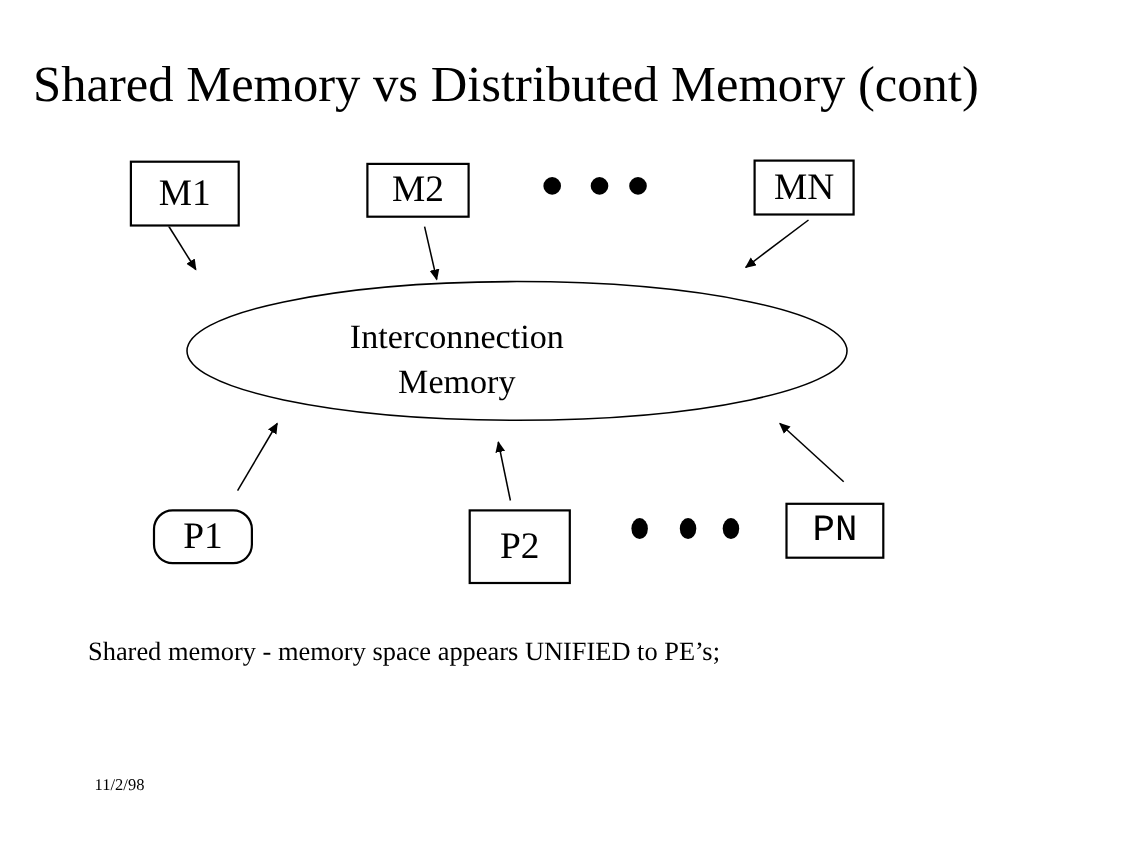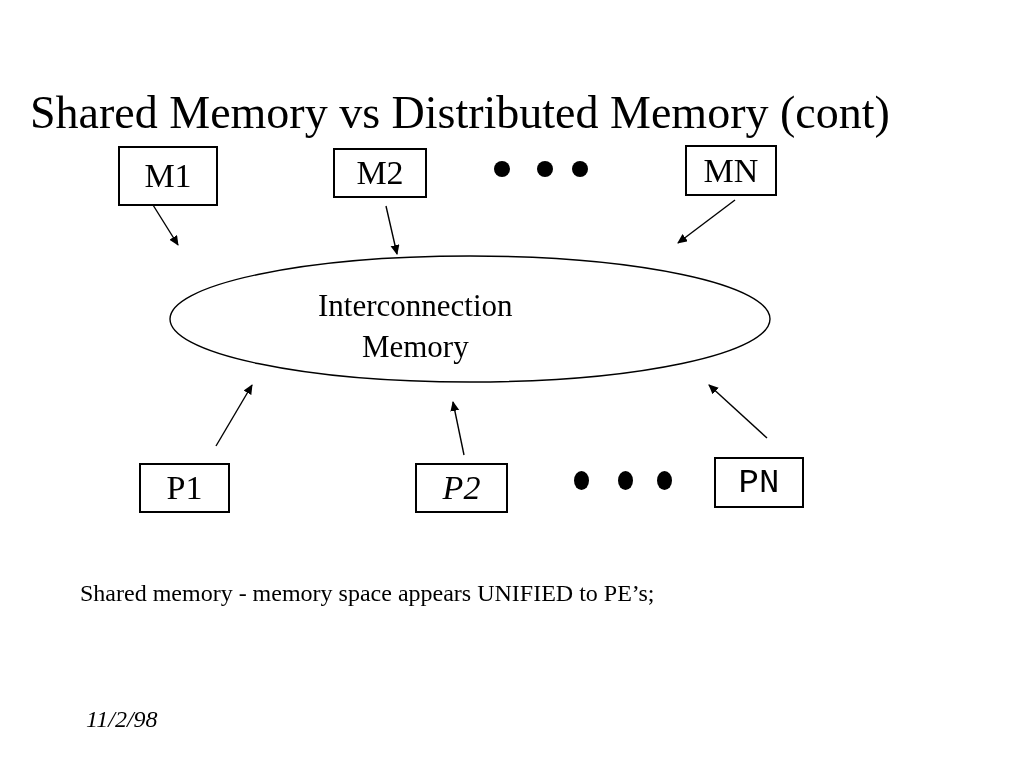--- a/index.html
+++ b/index.html
@@ -16,21 +16,20 @@
     font-family: "Liberation Serif", "DejaVu Serif", serif;
     color: #000000;
   }
   .abs { position: absolute; }
   .title {
     left: 30px;
     top: 50px;
     font-size: 46px;
     white-space: nowrap;
     letter-spacing: 0px;
-    margin-top: 36px;
   }
   .svg-layer {
     left: 0;
     top: 0;
     width: 1024px;
     height: 768px;
     pointer-events: none;
   }
   .node-box {
     border: 2px solid #000000;
@@ -56,23 +55,22 @@
     left: 52px;
     top: 572px;
     font-size: 24px;
     line-height: 42px;
     white-space: nowrap;
     margin-left: 28px;
   }
   .date-stamp {
     left: 86px;
     top: 706px;
-    font-size: 24px;
+    font-size: 15px;
     white-space: nowrap;
-    font-style: italic;
   }
 </style>
 </head>
 <body>
 
 <div class="slide">
 
   <div class="abs title">Shared Memory vs Distributed Memory (cont)</div>
 
   <svg class="abs svg-layer" width="1024" height="768" viewBox="0 0 1024 768" xmlns="http://www.w3.org/2000/svg">
@@ -104,24 +102,24 @@
     <span class="dot" style="left:494px; top:161px; width:16px; height:16px;"></span>
     <span class="dot" style="left:537px; top:161px; width:16px; height:16px;"></span>
     <span class="dot" style="left:572px; top:161px; width:16px; height:16px;"></span>
   </div>
 
   <div class="abs net-label" style="left:318px; top:285px;">
     <div>Interconnection</div>
     <div>Memory</div>
   </div>
 
-  <div class="abs node-box" style="left:139px; top:463px; width:91px; height:50px;">
+  <div class="abs node-box" style="left:139px; top:463px; width:91px; height:50px;border-radius:18px;">
     <span>P1</span>
   </div>
-  <div class="abs node-box" style="left:415px; top:463px; width:93px; height:50px;font-style:italic;">
+  <div class="abs node-box" style="left:426px; top:463px; width:93px; height:68px;">
     <span>P2</span>
   </div>
   <div class="abs node-box" style="left:714px; top:457px; width:90px; height:51px;font-family:Liberation Mono, monospace;">
     <span>PN</span>
   </div>
 
   <div>
     <span class="dot" style="left:574px; top:471px; width:15px; height:19px;"></span>
     <span class="dot" style="left:618px; top:471px; width:15px; height:19px;"></span>
     <span class="dot" style="left:657px; top:471px; width:15px; height:19px;"></span>

